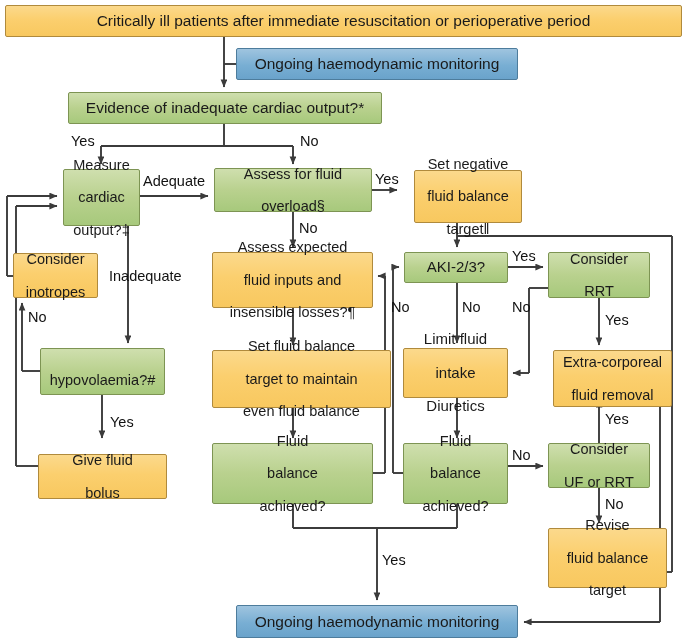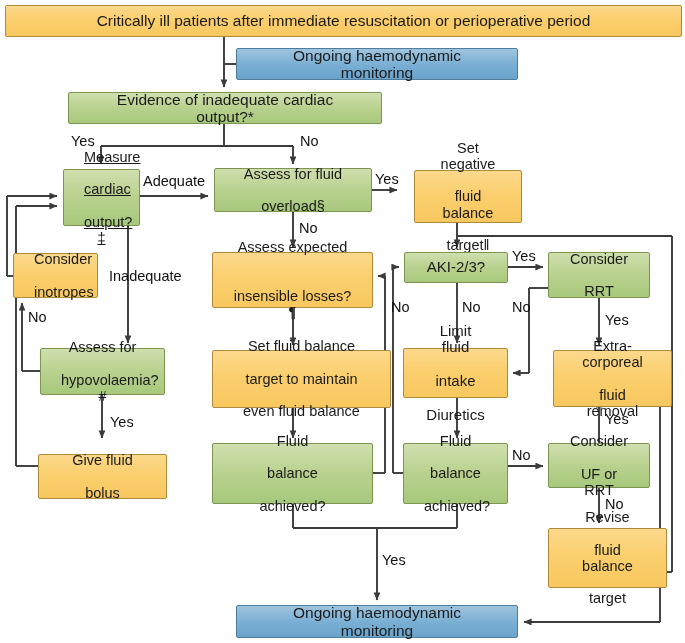--- a/index.html
+++ b/index.html
@@ -1,21 +1,21 @@
 <!DOCTYPE html>
 <html><head>
 <meta charset="utf-8">
 <style>
   html,body{margin:0;padding:0;background:#ffffff;}
   body{font-family:"Liberation Sans",sans-serif;}
   #stage{position:relative;width:685px;height:643px;background:#fff;overflow:hidden;}
   svg#wires{position:absolute;left:0;top:0;width:685px;height:643px;}
   .node{position:absolute;box-sizing:border-box;display:flex;align-items:center;justify-content:center;
         text-align:center;line-height:1.12;color:#1a1a1a;border:1px solid #8a8258;border-radius:2px;
-        padding:1px 20px;}
+        padding:1px 3px;}
   .node span{display:block;width:100%;}
   .orange{background:linear-gradient(180deg,#fbd98c 0%,#fbcf6e 45%,#f8c85f 100%);border-color:#b08a3c;}
   .green{background:linear-gradient(180deg,#cfdfae 0%,#b9d18e 50%,#a7c97c 100%);border-color:#7d9453;}
   .blue{background:linear-gradient(180deg,#9fc4df 0%,#78aed3 55%,#6aa3cb 100%);border-color:#4d7c9c;}
   .lbl{position:absolute;color:#111;white-space:nowrap;font-size:14.5px;line-height:1;}
 </style>
 </head>
 <body>
 
 <div id="stage">
@@ -108,38 +108,38 @@
   </div>
 
   <div class="node blue" style="left:236px;top:48px;width:282px;height:32px;font-size:15.5px;">
     <span>Ongoing haemodynamic monitoring</span>
   </div>
 
   <div class="node green" style="left:68px;top:92px;width:314px;height:32px;font-size:15.5px;">
     <span>Evidence of inadequate cardiac output?*</span>
   </div>
 
-  <div class="node green" style="left:63px;top:169px;width:77px;height:57px;font-size:14.5px;text-decoration:underline;">
+  <div class="node green" style="left:63px;top:169px;width:77px;height:57px;font-size:14.5px;">
     <span>
       <span>Measure</span><br>
       <span>cardiac</span><br>
       <span>output?‡</span>
     </span>
   </div>
 
   <div class="node orange" style="left:13px;top:253px;width:85px;height:45px;font-size:14.5px;">
     <span>
       <span>Consider</span><br>
       <span>inotropes</span>
     </span>
   </div>
 
   <div class="node green" style="left:40px;top:348px;width:125px;height:47px;font-size:14.5px;">
     <span>
-      <span>Assess for</span><br>
+      <br>
       <span>hypovolaemia?#</span>
     </span>
   </div>
 
   <div class="node orange" style="left:38px;top:454px;width:129px;height:45px;font-size:14.5px;">
     <span>
       <span>Give fluid</span><br>
       <span>bolus</span>
     </span>
   </div>
@@ -147,21 +147,21 @@
   <div class="node green" style="left:214px;top:168px;width:158px;height:44px;font-size:14.5px;">
     <span>
       <span>Assess for fluid</span><br>
       <span>overload§</span>
     </span>
   </div>
 
   <div class="node orange" style="left:212px;top:252px;width:161px;height:56px;font-size:14.5px;">
     <span>
       <span>Assess expected</span><br>
-      <br>
+      <span>fluid inputs and</span><br>
       <span>insensible losses?¶</span>
     </span>
   </div>
 
   <div class="node orange" style="left:212px;top:350px;width:179px;height:58px;font-size:14.5px;">
     <span>
       <span>Set fluid balance</span><br>
       <span>target to maintain</span><br>
       <span>even fluid balance</span>
     </span>

